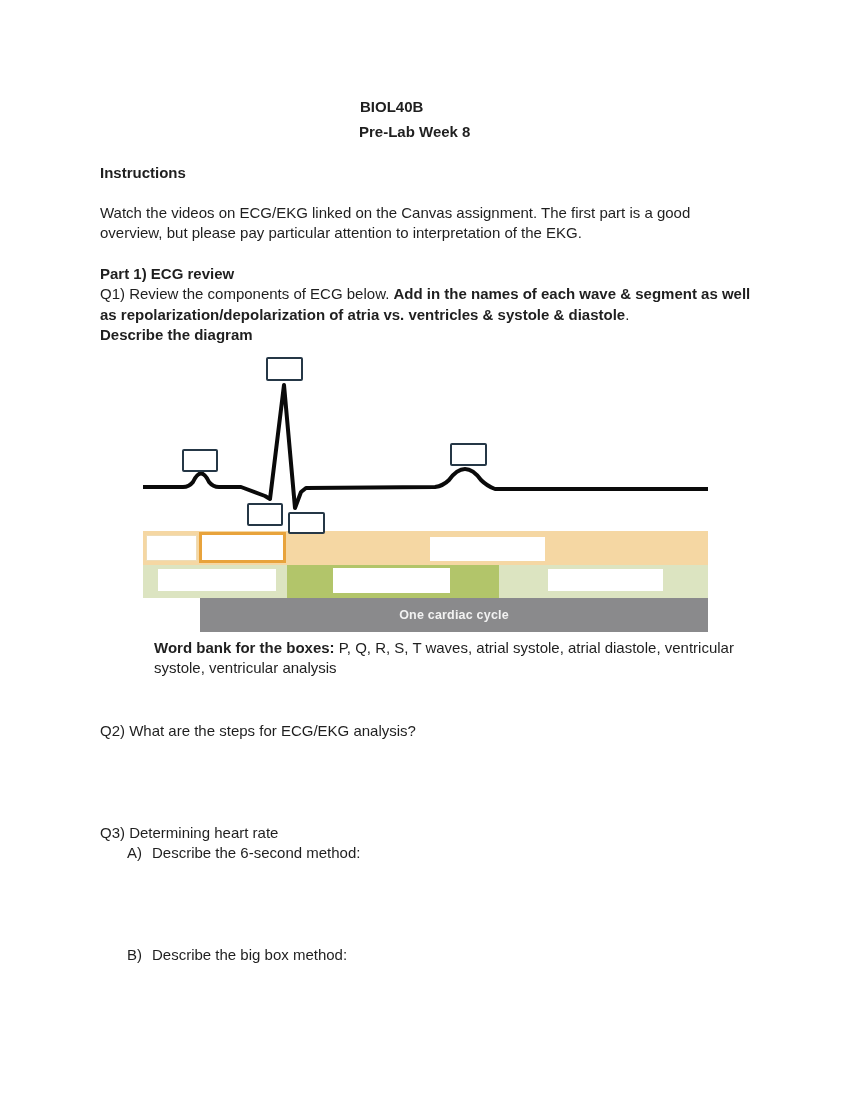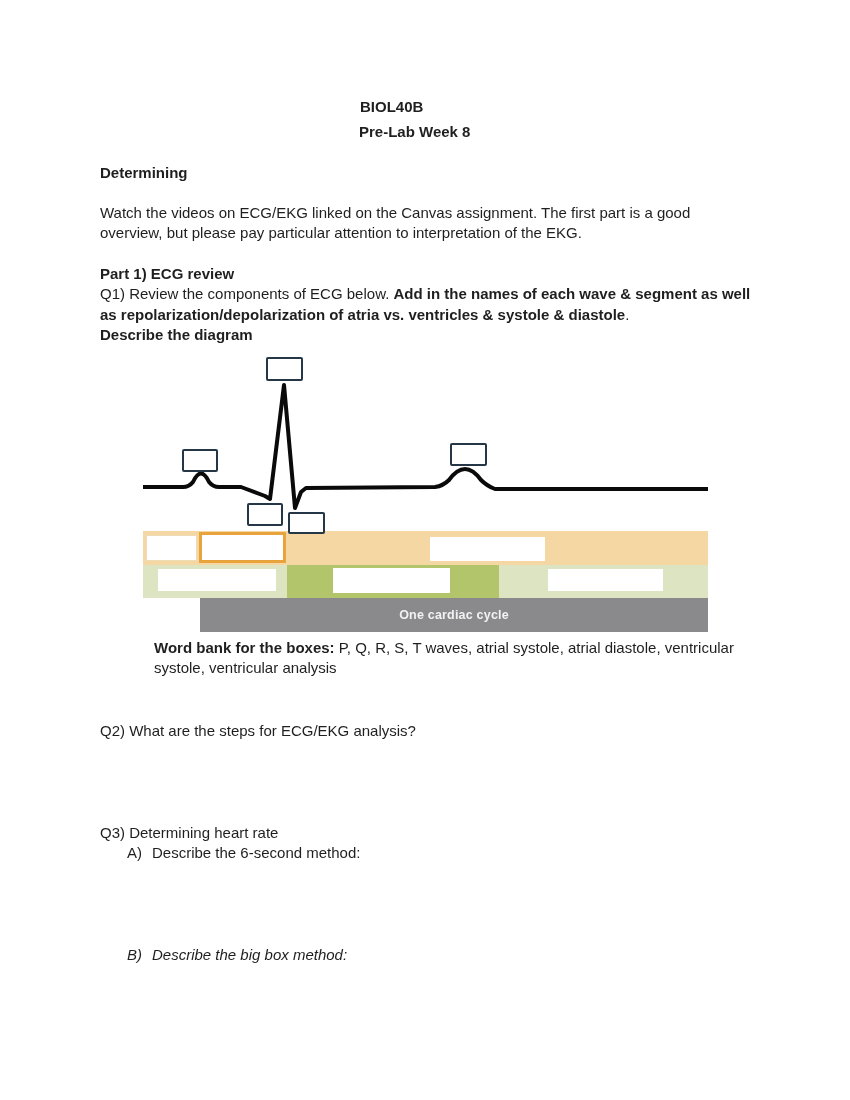--- a/index.html
+++ b/index.html
@@ -53,21 +53,21 @@
   .qlabel{display:inline-block;width:25px;}
 </style>
 </head>
 <body>
 
 <div class="page">
 
   <div class="tline b" style="left:360px;top:97px;">BIOL40B</div>
   <div class="tline b" style="left:359px;top:122px;text-align:center;">Pre-Lab Week 8</div>
 
-  <div class="tline b" style="left:100px;top:163px;">Determining</div>
+  <div class="tline b" style="left:100px;top:163px;">Instructions</div>
   <div class="tline" style="left:100px;top:223px;">overview, but please pay particular attention to interpretation of the EKG.</div>
   <div class="tline" style="left:100px;top:203px;">Watch the videos on ECG/EKG linked on the Canvas assignment. The first part is a good</div>
 
   <div class="tline b" style="left:100px;top:264px;">Part 1) ECG review</div>
   <div class="tline" style="left:100px;top:284px;"><span>Q1) Review the components of ECG below. </span><span class="b">Add in the names of each wave &amp; segment as well</span></div>
   <div class="tline" style="left:100px;top:305px;"><span class="b">as repolarization/depolarization of atria vs. ventricles &amp; systole &amp; diastole</span><span>.</span></div>
   <div class="tline b" style="left:100px;top:325px;">Describe the diagram</div>
 
   <div class="diagram">
 
@@ -112,15 +112,15 @@
     <div class="lblbox" style="left:104px;top:151px;width:36px;height:23px;"></div>
     <div class="lblbox" style="left:145px;top:160px;width:37px;height:22px;"></div>
   </div>
 
   <div class="tline" style="left:154px;top:638px;"><span class="b">Word bank for the boxes:</span><span> P, Q, R, S, T waves, atrial systole, atrial diastole, ventricular</span></div>
   <div class="tline" style="left:154px;top:658px;">systole, ventricular analysis</div>
 
   <div class="tline" style="left:100px;top:721px;">Q2) What are the steps for ECG/EKG analysis?</div>
   <div class="tline" style="left:100px;top:823px;">Q3) Determining heart rate</div>
   <div class="tline" style="left:127px;top:843px;"><span class="qlabel">A)</span><span>Describe the 6-second method:</span></div>
-  <div class="tline" style="left:127px;top:945px;font-style:italic;"><span class="qlabel">B)</span><span>Describe the big box method:</span></div>
+  <div class="tline" style="left:127px;top:945px;"><span class="qlabel">B)</span><span>Describe the big box method:</span></div>
 
 </div>
 
 </body></html>

